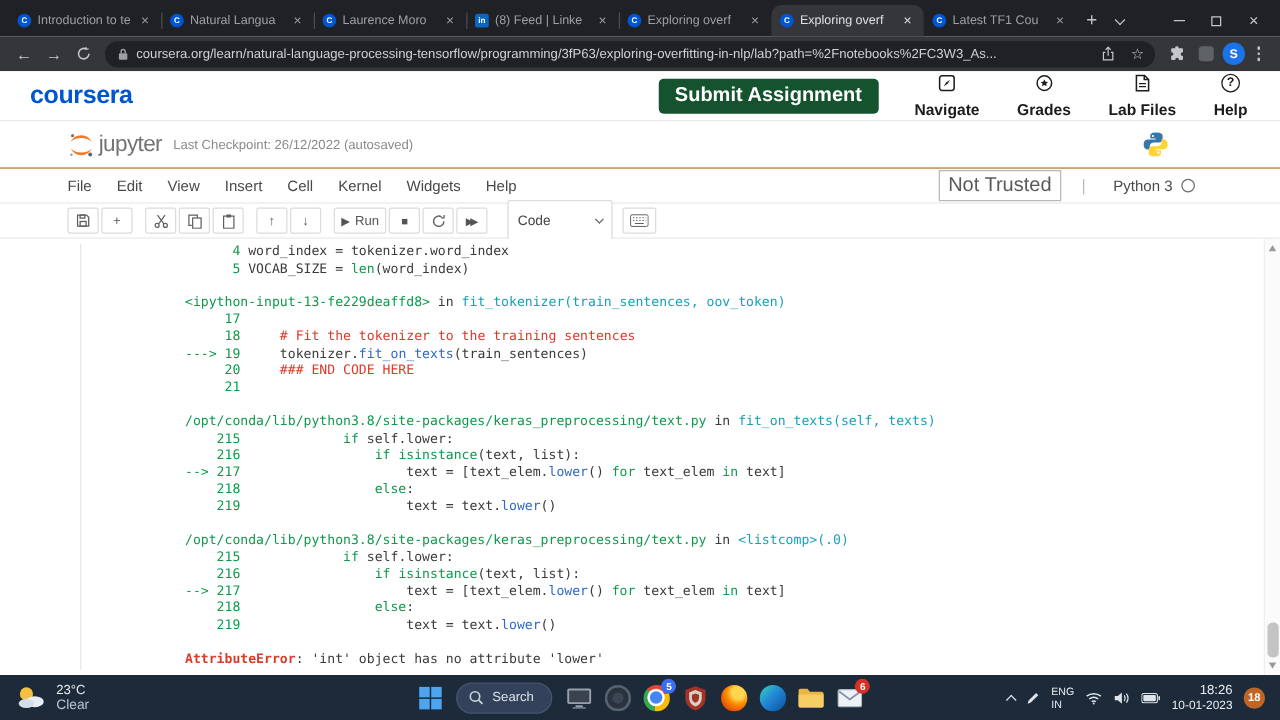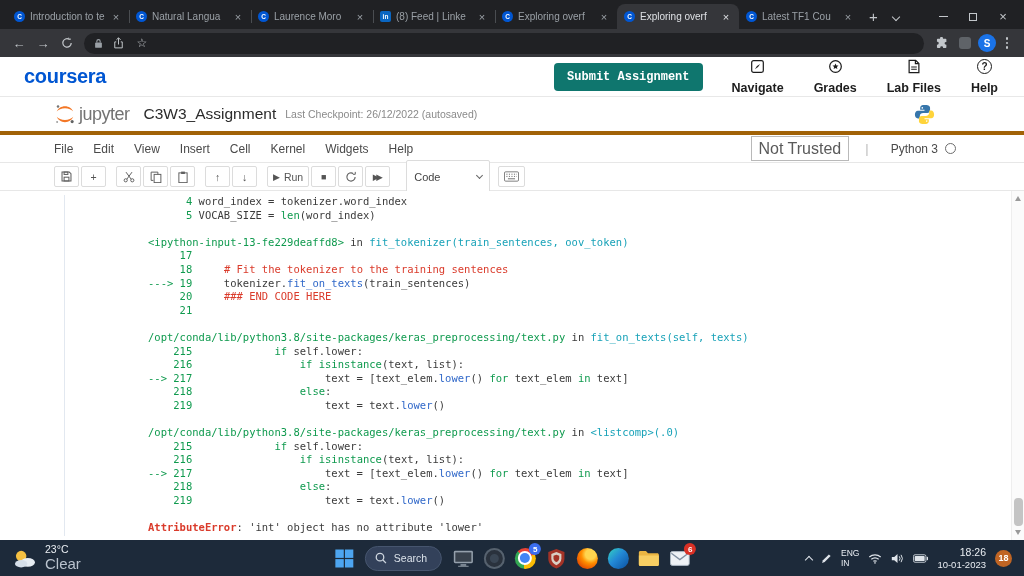--- a/index.html
+++ b/index.html
@@ -34,28 +34,28 @@
 .ob-icon{flex:none;width:18px;text-align:center;color:#c3c7cb;font-size:12px;display:flex;align-items:center;justify-content:center;}
 .abicon{width:22px;height:22px;display:flex;align-items:center;justify-content:center;flex:none;}
 .sq-inner{width:12px;height:12px;border-radius:3px;background:#5f6368;display:block;}
 .avatar{width:18px;height:18px;border-radius:50%;background:#1a73e8;color:#fff;font-size:10px;font-weight:bold;display:flex;align-items:center;justify-content:center;flex:none;}
 .kebab{display:flex;flex-direction:column;gap:2px;width:18px;align-items:center;flex:none;}
 .kebab i{width:2.5px;height:2.5px;border-radius:50%;background:#c3c7cb;}
 
 
 .chead{height:40px;background:#fff;border-bottom:1px solid #e8e8e8;display:flex;align-items:center;padding:0 26px 0 24px;flex:none;}
 .clogo{color:#0056d2;font-size:20px;font-weight:bold;letter-spacing:-0.3px;}
-.csubmit{margin-left:auto;background:#0f766e;color:#fff;font-size:12px;font-weight:bold;padding:0 13px;height:28px;border-radius:4px;border:none;font-family:Liberation Mono, monospace;}
+.csubmit{margin-left:auto;background:#14532d;color:#fff;font-size:16px;font-weight:bold;padding:0 13px;height:28px;border-radius:4px;border:none;font-family:Liberation Sans, sans-serif;}
 .cnav{display:flex;align-items:center;margin-left:14px;}
 .cnav-item{display:flex;align-items:center;gap:7px;font-size:12.5px;font-weight:bold;color:#1c1c1c;padding:0 15px;flex-direction:column;}
 .cnav-item:last-child{padding-right:0;}
 .qcirc{width:15px;height:15px;border:1.4px solid #1c1c1c;border-radius:50%;display:inline-flex;align-items:center;justify-content:center;font-size:10px;font-weight:bold;color:#1c1c1c;}
 
 
-.jhead{height:38px;display:flex;align-items:center;padding:0 16px 0 54px;flex:none;border-bottom:4px solid #a16207;background:#fff;}
+.jhead{height:38px;display:flex;align-items:center;padding:0 16px 0 54px;flex:none;border-bottom:1px solid #a16207;background:#fff;}
 .jlogo{display:flex;align-items:center;gap:3px;}
 .jword{font-size:18px;color:#737373;letter-spacing:-0.5px;}
 .jtitle{font-size:15.5px;color:#2b2b2b;margin-left:14px;}
 .jchk{font-size:10.5px;color:#8a8a8a;margin-left:9px;}
 .pylogo{margin-left:auto;margin-right:72px;display:flex;}
 
 
 .jmenu{height:28px;display:flex;align-items:center;padding:0 16px 0 54px;border-bottom:1px solid #e7e7e7;font-size:12px;color:#4a4a4a;flex:none;background:#fff;}
 .mitem{padding:0 10px;}
 .mitem:first-child{padding-left:0;}
@@ -87,21 +87,21 @@
 .sb{position:absolute;right:0;top:0;bottom:0;width:13px;background:#fbfbfb;border-left:1px solid #eee;}
 .sb-up{position:absolute;top:5px;left:3px;width:0;height:0;border-left:3.5px solid transparent;border-right:3.5px solid transparent;border-bottom:5px solid #9a9a9a;}
 .sb-down{position:absolute;bottom:5px;left:3px;width:0;height:0;border-left:3.5px solid transparent;border-right:3.5px solid transparent;border-top:5px solid #9a9a9a;}
 .sb-thumb{position:absolute;bottom:14px;left:2px;width:9px;height:28px;border-radius:4px;background:#c4c4c4;}
 
 
 .taskbar{height:36px;background:#1d2a3a;display:flex;align-items:center;padding:0 12px;flex:none;position:relative;color:#e9edf2;}
 .weather{display:flex;align-items:center;gap:8px;}
 .wtxt{display:flex;flex-direction:column;line-height:1.15;}
 .wtemp{font-size:10.5px;}
-.wcond{font-size:15px;color:#b9c2cd;}
+.wcond{font-size:11px;color:#b9c2cd;}
 .tb-center{position:absolute;left:50%;top:0;bottom:0;transform:translateX(-50%);display:flex;align-items:center;gap:5px;}
 .tbicon{width:26px;height:26px;border-radius:4px;display:flex;align-items:center;justify-content:center;position:relative;flex:none;}
 .searchpill{height:25px;border-radius:13px;background:#33415a;border:1px solid #46556e;display:flex;align-items:center;gap:7px;padding:0 14px 0 9px;font-size:10.5px;color:#dbe2ea;margin:0 3px;}
 .chrome{width:21px;height:21px;border-radius:50%;background:conic-gradient(from -45deg,#ea4335 0 110deg,#fbbc05 110deg 235deg,#34a853 235deg 360deg);position:relative;display:block;}
 .chrome::after{content:"";position:absolute;inset:5.5px;border-radius:50%;background:#4285f4;box-shadow:0 0 0 2px #fff;}
 .firefox{width:21px;height:21px;border-radius:50%;background:radial-gradient(circle at 65% 30%,#ffd54f 0 25%,#ff8f00 45%,#e65100 75%);display:block;}
 .edge{width:21px;height:21px;border-radius:50%;background:linear-gradient(135deg,#35d2c0 0%,#2389d6 45%,#0b50a0 100%);display:block;}
 .roundapp{width:21px;height:21px;border-radius:50%;background:#3a4654;box-shadow:inset 0 0 0 2px #56626f,inset 0 0 0 6px #2a323d;display:block;}
 .badge{position:absolute;top:-2px;right:-3px;min-width:12px;height:12px;border-radius:6px;background:#3b6ef0;color:#fff;font-size:8px;font-weight:bold;display:flex;align-items:center;justify-content:center;padding:0 2px;}
 .badge.red{background:#d93025;}
@@ -178,20 +178,21 @@
           <path d="M10.2 0.9l.7 2.4 2.4-.6" stroke-width="1.3"></path>
         </svg>
     </span>
     <div class="omnibox">
       <span style="display:flex;">
         <svg width="9" height="11" viewBox="0 0 12 14">
             <rect x="1.5" y="5.8" width="9" height="7" rx="1.2" fill="#9aa0a6"></rect>
             <path d="M3.8 5.8V4a2.2 2.2 0 0 1 4.4 0v1.8" fill="none" stroke="#9aa0a6" stroke-width="1.5"></path>
           </svg>
       </span>
+      <span class="url">coursera.org/learn/natural-language-processing-tensorflow/programming/3fP63/exploring-overfitting-in-nlp/lab?path=%2Fnotebooks%2FC3W3_As...</span>
       <span class="ob-icon">
         <svg width="11" height="12" viewBox="0 0 14 16" fill="none" stroke="#c3c7cb" stroke-width="1.3">
             <path d="M7 10V1.5M4.2 3.8L7 1l2.8 2.8"></path>
             <path d="M4 6.5H2v8h10v-8h-2"></path>
           </svg>
       </span>
       <span class="ob-icon">☆</span>
     </div>
     <span class="abicon">
       <svg width="13" height="13" viewBox="0 0 16 16" fill="#c3c7cb">
@@ -252,21 +253,20 @@
     <span class="jlogo">
       <svg width="22" height="22" viewBox="0 0 24 24">
         <path fill="#f37726" d="M12 18.6c-3.9 0-7.3-1.4-9-3.5 1.3 3.4 4.9 5.8 9 5.8s7.7-2.4 9-5.8c-1.7 2.1-5.1 3.5-9 3.5z"></path>
         <path fill="#f37726" d="M12 5.8c3.9 0 7.3 1.4 9 3.5-1.3-3.4-4.9-5.8-9-5.8S4.3 5.9 3 9.3c1.7-2.1 5.1-3.5 9-3.5z"></path>
         <circle cx="19.8" cy="20.3" r="1.7" fill="#616262"></circle>
           <circle cx="4.4" cy="3.9" r="1.4" fill="#757575"></circle>
           <circle cx="3.4" cy="20.6" r="1.1" fill="#9e9e9e"></circle>
       </svg>
       <span class="jword">jupyter</span>
     </span>
-    <span class="jtitle">C3W3_Assignment</span>
     <span class="jchk">
       <span>Last Checkpoint: 26/12/2022</span>
       <span>(autosaved)</span>
     </span>
     <span class="pylogo">
       <svg width="23" height="23" viewBox="0 0 24 24">
         <path fill="#3776ab" d="M11.9 2c-2.3 0-4.4.6-4.4 2.9v2.2h4.5v.9H5.2C3 8 2 9.9 2 12.1c0 2.2 1 4.1 3.2 4.1h1.9v-2.5c0-2 1.6-3.3 3.5-3.3h4.4c1.6 0 2.8-1.3 2.8-2.9V4.9C17.8 2.6 15.4 2 11.9 2zM9.7 4.2c.5 0 .9.4.9.9s-.4.9-.9.9-.9-.4-.9-.9.4-.9.9-.9z"></path>
         <path fill="#ffd43b" d="M12.1 22c2.3 0 4.4-.6 4.4-2.9v-2.2H12v-.9h6.8c2.2 0 3.2-1.9 3.2-4.1 0-2.2-1-4.1-3.2-4.1h-1.9v2.5c0 2-1.6 3.3-3.5 3.3H9c-1.6 0-2.8 1.3-2.8 2.9v2.6C6.2 21.4 8.6 22 12.1 22zM14.3 19.8c-.5 0-.9-.4-.9-.9s.4-.9.9-.9.9.4.9.9-.4.9-.9.9z"></path>
       </svg>
     </span>

